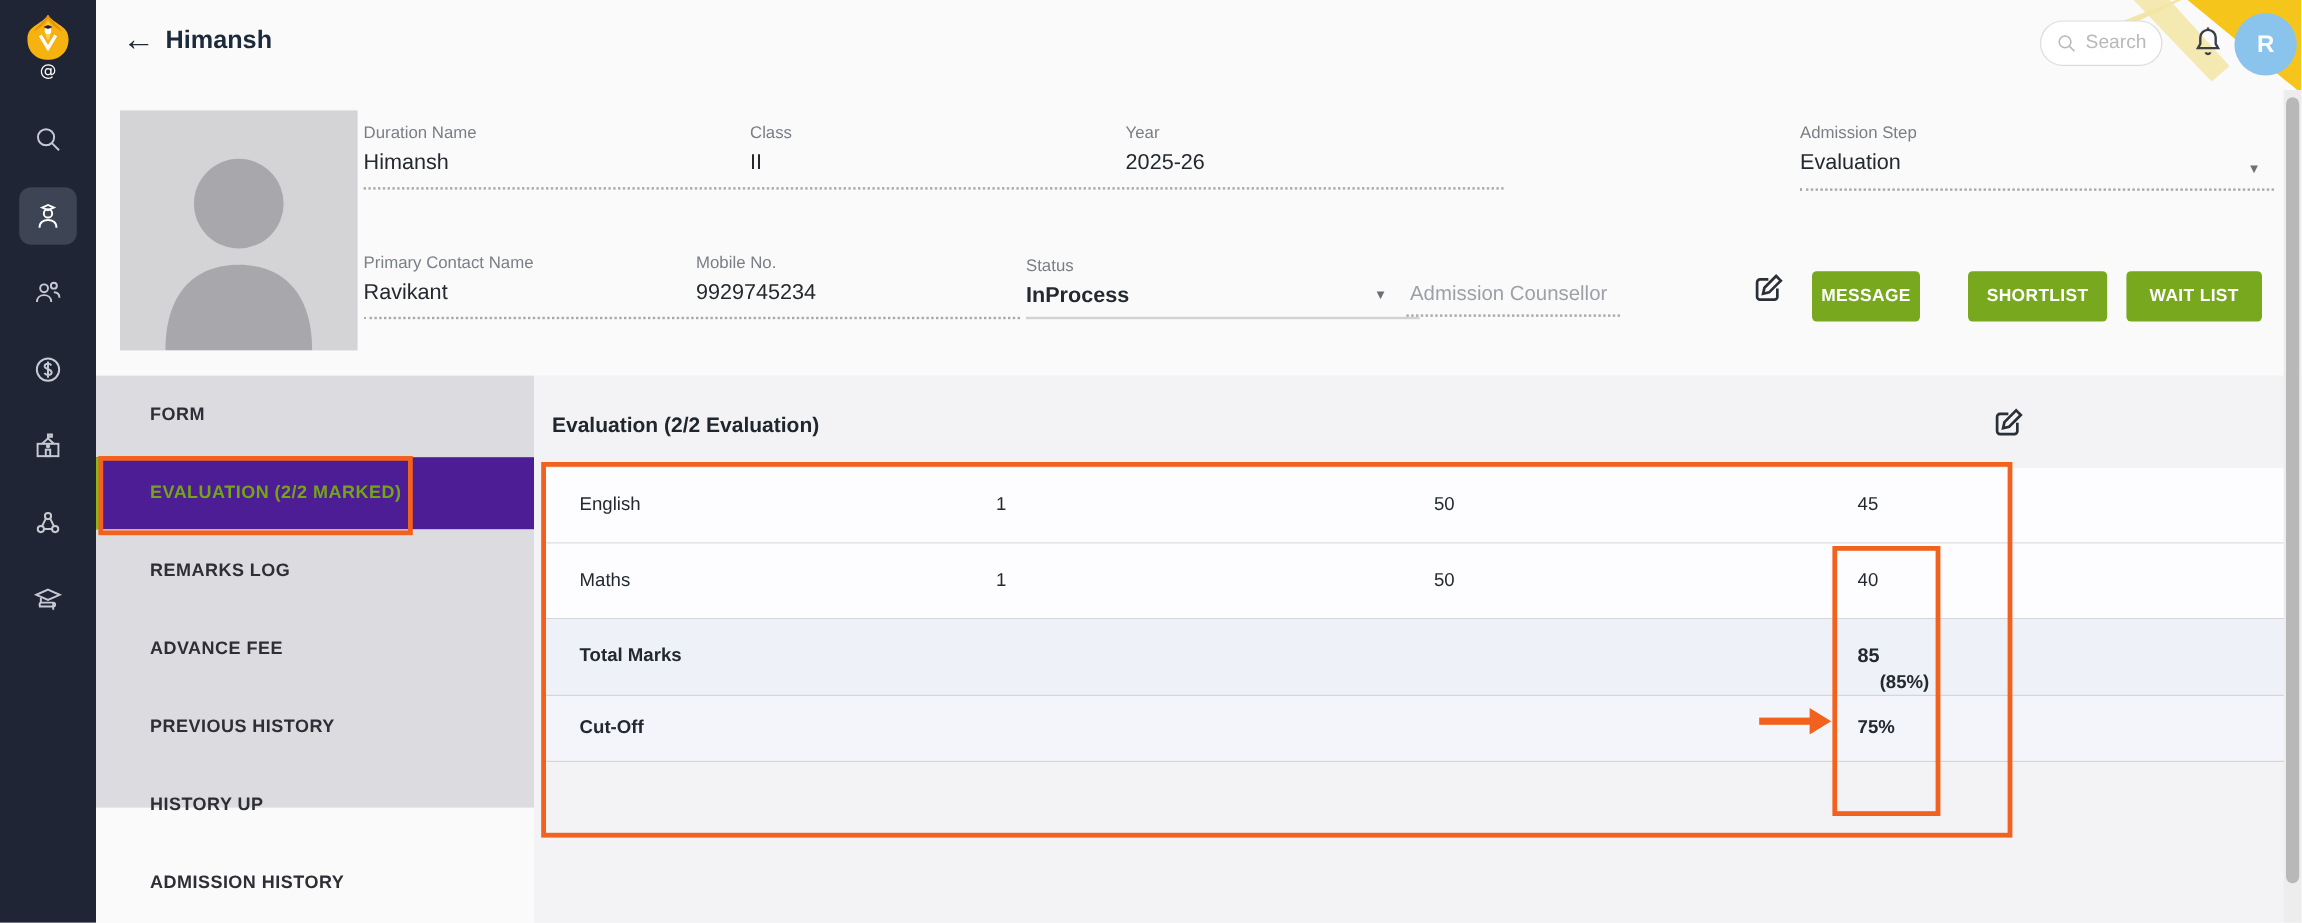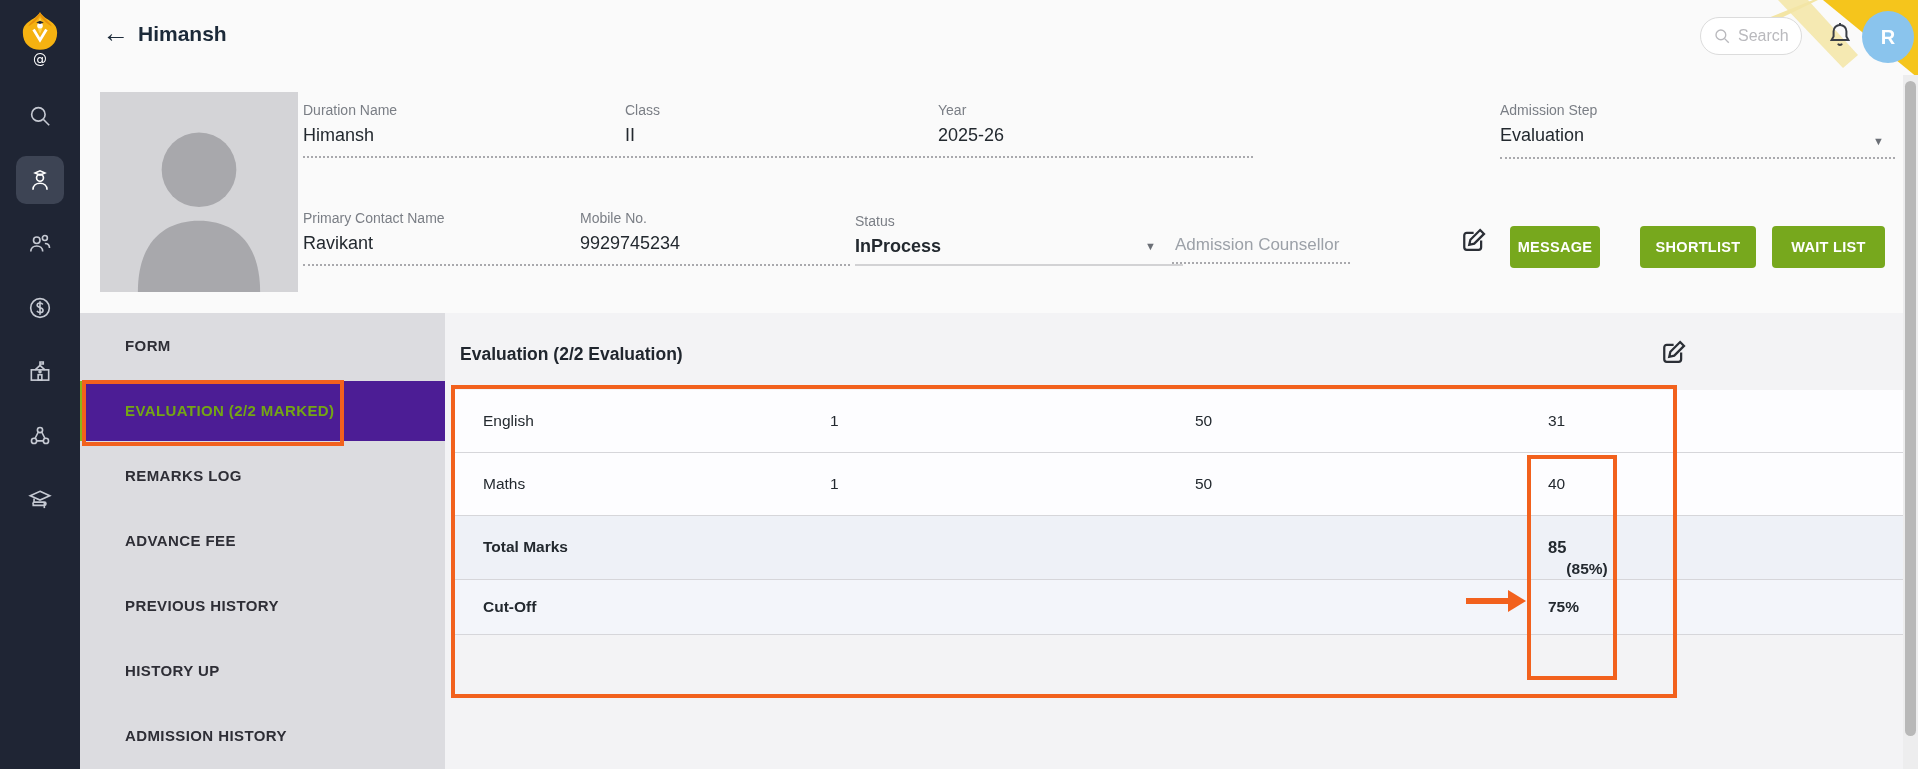--- a/index.html
+++ b/index.html
@@ -35,21 +35,21 @@
   .field .val { font-size:18px; color:#23292f; }
   .dotline { position:absolute; border-bottom:2px dotted #a9a9ad; height:0; }
   .solidline { position:absolute; border-bottom:2px solid #d2d2d4; height:0; }
   .caret { position:absolute; font-size:11px; color:#6b6f76; cursor:pointer; }
   .placeholder { position:absolute; font-size:17px; color:#9ca1a8; cursor:text; }
   .edit-ic { position:absolute; width:30px; height:30px; cursor:pointer; }
   .edit-ic svg { stroke:#2b2f36; fill:none; stroke-width:1.8; }
   .gbtn { position:absolute; top:151px; height:42px; border:none; border-radius:4px; background:#77a81d; color:#ffffff; font-family:"Liberation Sans",sans-serif; font-weight:bold; font-size:14.5px; letter-spacing:.3px; cursor:pointer; }
 
   
-  .subnav { position:absolute; left:80px; top:313px; width:365px; height:456px; background:#dcdce0; }
+  .subnav { position:absolute; left:80px; top:313px; width:365px; height:360px; background:#dcdce0; }
   .subnav-item { position:absolute; left:0; width:365px; height:60px; line-height:60px; padding-left:45px; font-size:15px; font-weight:bold; letter-spacing:.4px; color:#2e2e36; cursor:pointer; }
   .subnav-item.active { background:#4c1d95; color:#74a614; }
   .subnav-item.active::before { content:""; position:absolute; left:0; top:0; width:5px; height:60px; background:#87b71a; }
 
   
   .main { position:absolute; left:445px; top:313px; width:1473px; height:456px; background:#f3f3f5; }
   .section-heading { position:absolute; left:15px; top:31px; font-size:17.5px; font-weight:bold; color:#20262e; }
   .tbl { position:absolute; left:10px; top:77px; width:1450px; }
   .trow { position:relative; width:1450px; border-bottom:1px solid #d6d6da; }
   .thead { height:65px; background:#e9ebf1; border-bottom:1px solid #cfd1d7; }
@@ -247,21 +247,21 @@
         <path d="M12.5 5.5 H7 a2 2 0 0 0-2 2 v9.5 a2 2 0 0 0 2 2 h9.5 a2 2 0 0 0 2-2 V11.5"></path>
         <path d="M17.7 3.2 l3.1 3.1 L13 14.1 l-4 0.9 0.9-4 z"></path>
       </svg>
   </div>
 
   <div class="tbl">
     <div class="trow tr">
       <span class="c1">English</span>
       <span class="c2">1</span>
       <span class="c3">50</span>
-      <span class="c4">31</span>
+      <span class="c4">45</span>
     </div>
     <div class="trow tr">
       <span class="c1">Maths</span>
       <span class="c2">1</span>
       <span class="c3">50</span>
       <span class="c4">40</span>
     </div>
     <div class="trow tr total">
       <span class="c1">Total Marks</span>
       <span class="c4"><b style="font-size:16.5px;">85</b> <span class="scored-note">(85%)</span></span>

